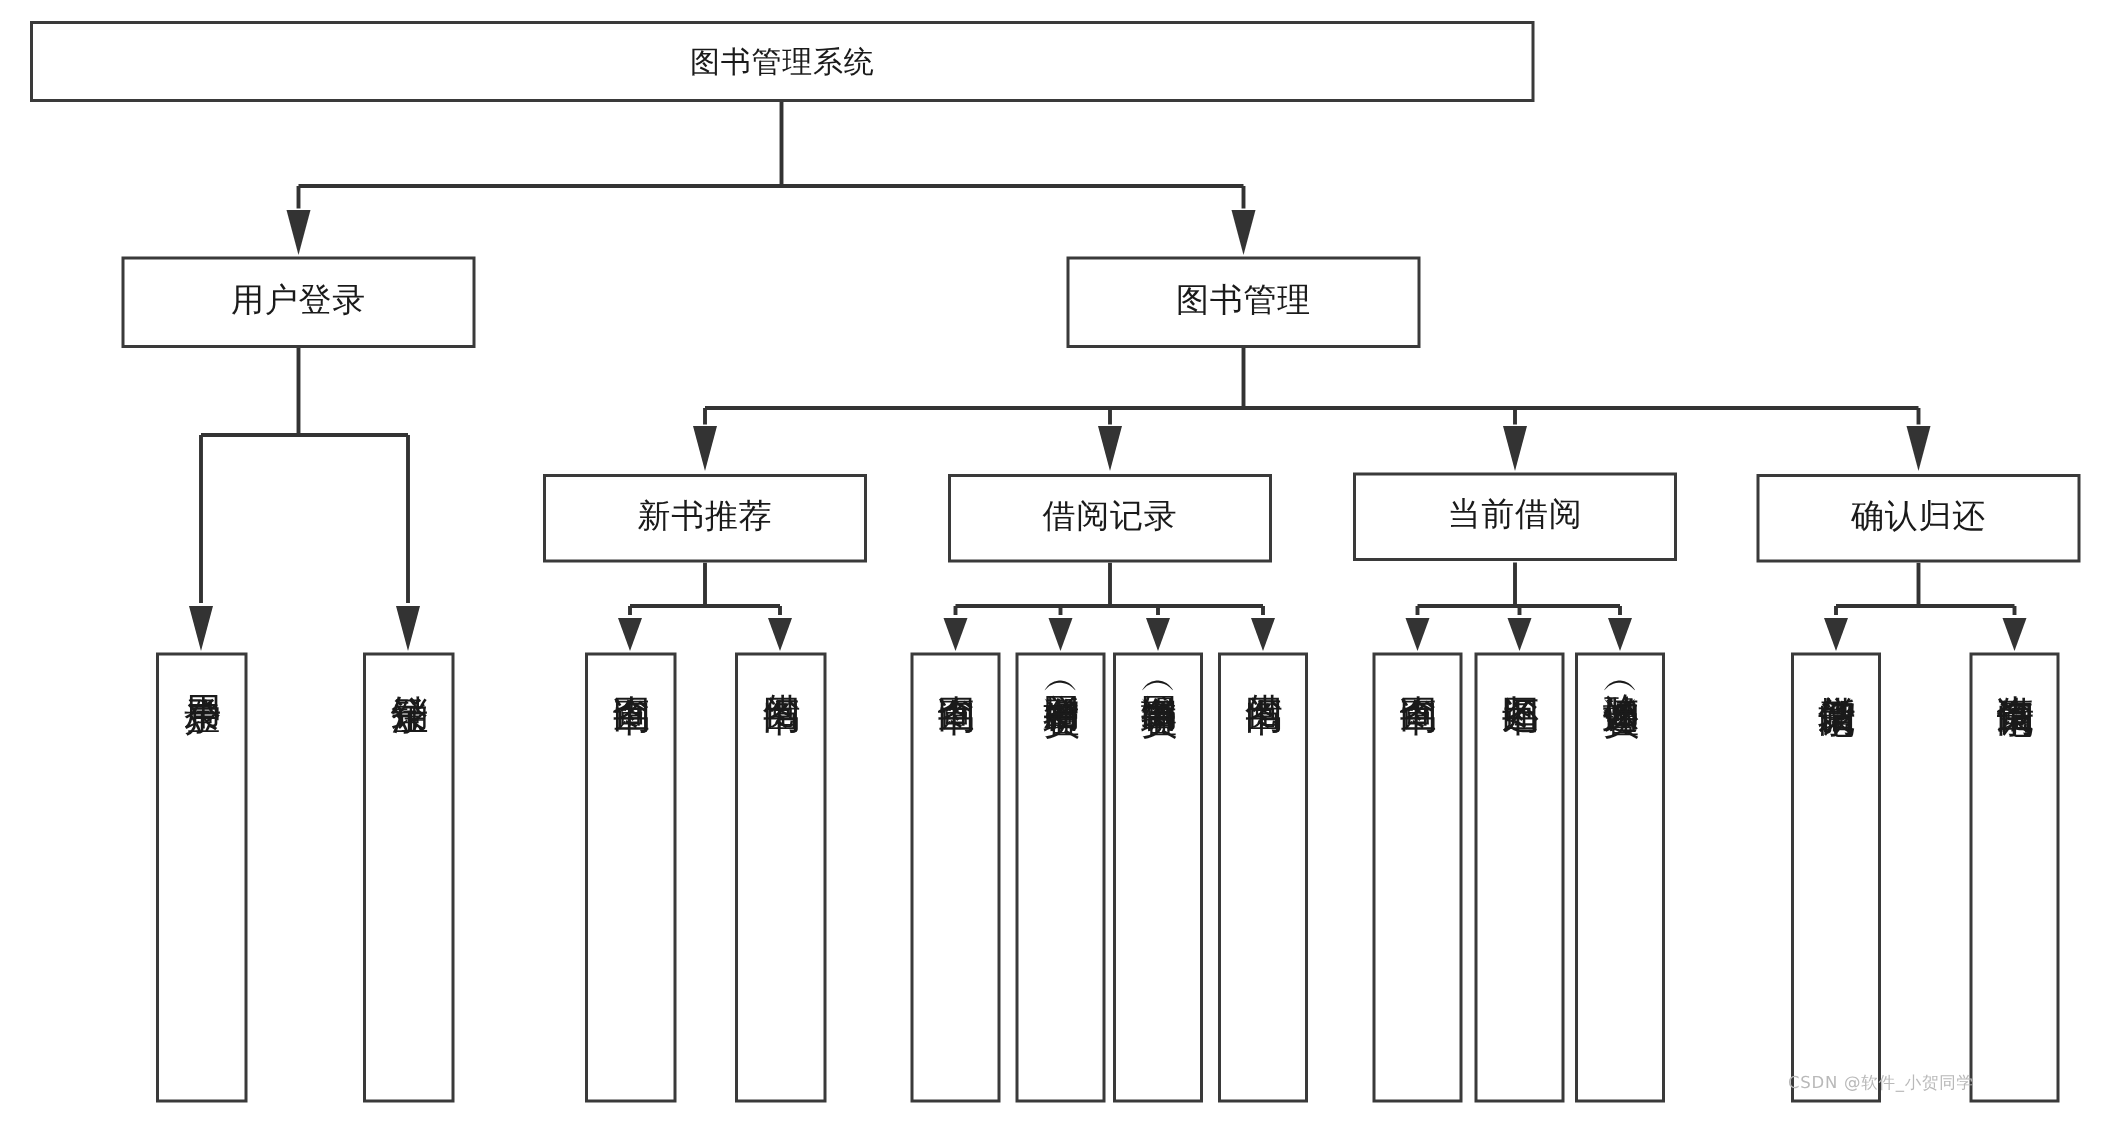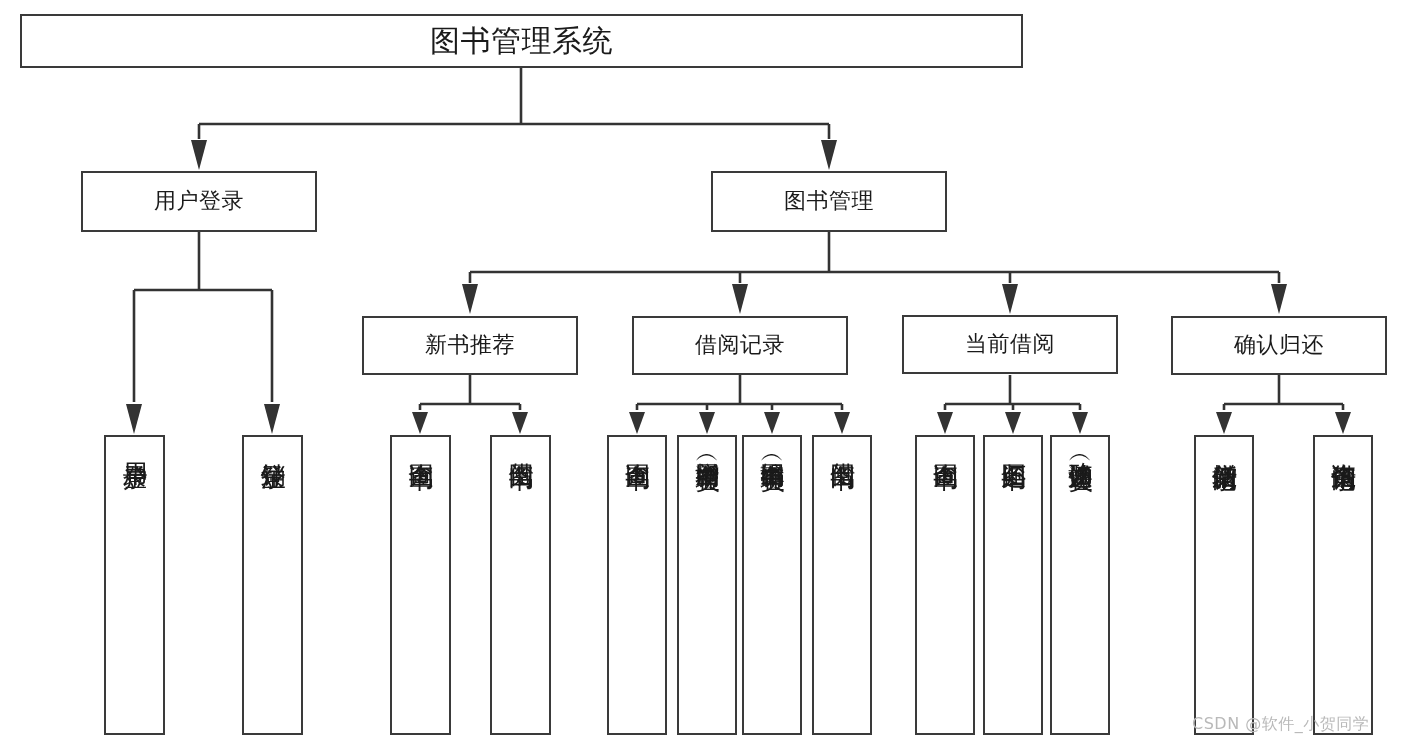--- a/index.html
+++ b/index.html
@@ -41,21 +41,21 @@
     text-align: center;
     line-height: 1.12;
     letter-spacing: 0.5px;
   }
   
   .node.horiz .label {
     font-size: 22px;
     white-space: nowrap;
   }
   .node.root .label {
-    font-size: 30px;
+    font-size: 20px;
   }
   
   .node.vert {
     align-items: flex-start;
     justify-content: center;
     padding-top: 6px;
   }
   .node.vert .label {
     writing-mode: vertical-rl;
     text-orientation: upright;
@@ -63,21 +63,21 @@
     line-height: 1.05;
     letter-spacing: 1px;
     height: auto;
     max-height: 286px;
   }
   .node.vert.tall .label {
     font-size: 24px;
   }
   .watermark {
     position: absolute;
-    font-size: 16px;
+    font-size: 11px;
     color: #b9b9b9;
     letter-spacing: 0.5px;
     white-space: nowrap;
     font-family: "DejaVu Sans", "Liberation Sans", sans-serif;
   }
 </style>
 </head>
 <body>
 
 <div id="canvas">

